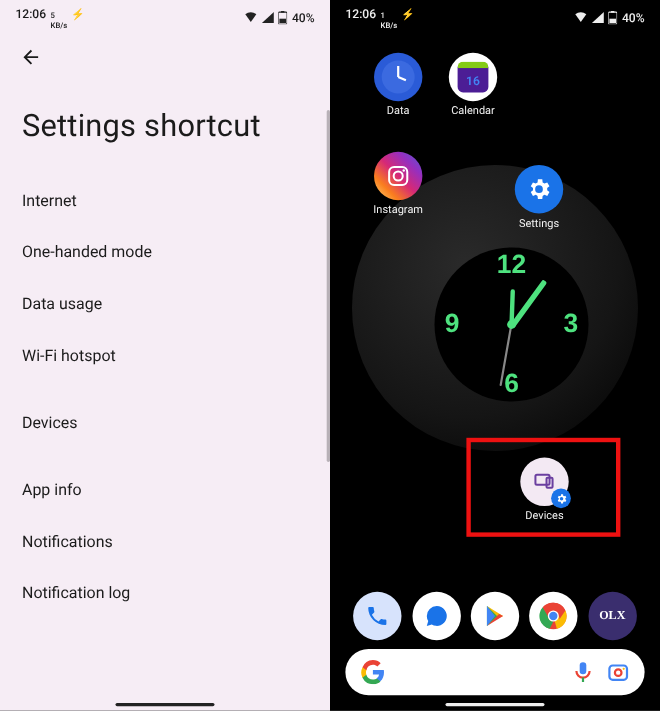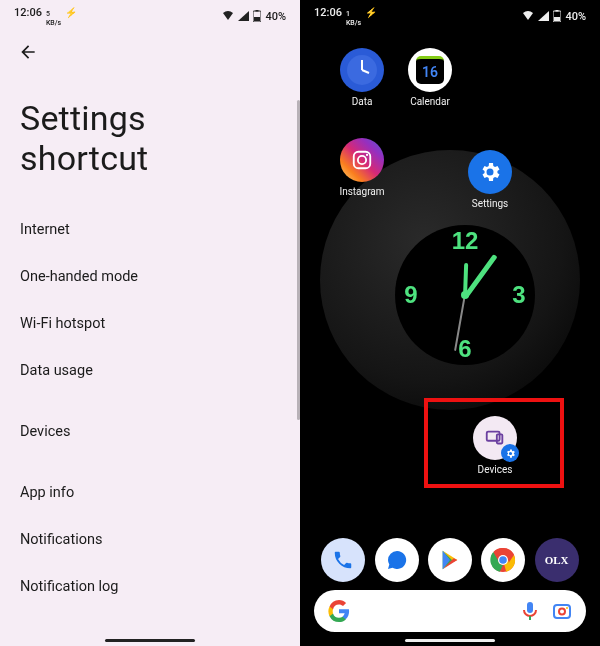--- a/index.html
+++ b/index.html
@@ -18,21 +18,21 @@
     display: flex; align-items: center; justify-content: space-between;
     padding: 6px 14px 2px; font-size: 11px; font-weight: 500;
     height: 28px;
     gap: 48px;
   }
   .status-left { display: flex; align-items: baseline; gap: 4px; }
   .status-right { display: flex; align-items: center; gap: 4px; }
   .sub { font-size: 7px; line-height: 7px; }
   .back-btn { padding: 14px 18px 0; font-size: 20px; cursor: pointer; }
   .title {
-    font-size: 34px; font-weight: 400; padding: 36px 20px 28px;
+    font-size: 28px; font-weight: 400; padding: 36px 20px 28px;
     letter-spacing: 0.2px;
   }
   .list-item {
     padding: 15px 20px; font-size: 14.5px; font-weight: 400;
     cursor: pointer;
   }
   .gap { height: 14px; }
   .scroll-ind {
     position: absolute; right: 0; top: 100px; width: 3px; height: 320px;
     background: rgba(0,0,0,0.25); border-radius: 2px;
@@ -148,22 +148,22 @@
     <svg width="20" height="20" viewBox="0 0 24 24">
         <path d="M20 11H7.8l5.6-5.6L12 4l-8 8 8 8 1.4-1.4L7.8 13H20z" fill="#1b1b1b"></path>
       </svg>
   </div>
 
   <h1 class="title">Settings shortcut</h1>
 
   <div>
     <div class="list-item">Internet</div>
     <div class="list-item">One-handed mode</div>
+    <div class="list-item">Data usage</div>
     <div class="list-item">Wi-Fi hotspot</div>
-    <div class="list-item">Data usage</div>
     <div class="gap"></div>
     <div class="list-item">Devices</div>
     <div class="gap"></div>
     <div class="list-item">App info</div>
     <div class="list-item">Notifications</div>
     <div class="list-item">Notification log</div>
   </div>
 
   <div class="scroll-ind"></div>
   <div class="nav-handle"></div>
@@ -222,21 +222,21 @@
             <circle cx="17" cy="17" r="15" fill="#3b6ae0"></circle>
             <line x1="17" y1="17" x2="17" y2="7" stroke="#fff" stroke-width="2"></line>
             <line x1="17" y1="17" x2="24" y2="20" stroke="#fff" stroke-width="2"></line>
           </svg>
       </div>
       <div class="label">Data</div>
     </div>
 
     <div class="app-icon" style="top:48px;left:100px">
       <div class="circle" style="background:#fff">
-        <div style="width:28px;height:28px;border-radius:5px;background:#000000;border-top:3px solid #84cc16;display:flex;align-items:center;justify-content:center;font-size:14px;color:#4285f4;font-weight:600">16</div>
+        <div style="width:28px;height:28px;border-radius:5px;background:#4c1d95;border-top:6px solid #84cc16;display:flex;align-items:center;justify-content:center;font-size:11px;color:#4285f4;font-weight:600">16</div>
       </div>
       <div class="label">Calendar</div>
     </div>
 
     <div class="app-icon" style="top:138px;left:32px">
       <div class="circle" style="background:linear-gradient(45deg,#feda75,#fa7e1e,#d62976,#962fbf,#4f5bd5)">
         <svg width="22" height="22" viewBox="0 0 24 24">
             <rect x="3" y="3" width="18" height="18" rx="5" fill="none" stroke="#fff" stroke-width="2"></rect>
             <circle cx="12" cy="12" r="4.5" fill="none" stroke="#fff" stroke-width="2"></circle>
             <circle cx="17.5" cy="6.5" r="1.2" fill="#fff"></circle>

